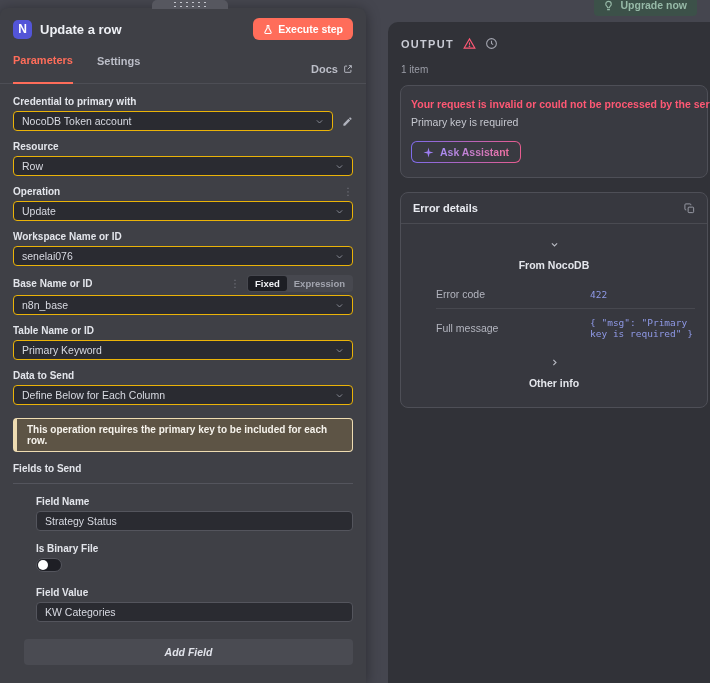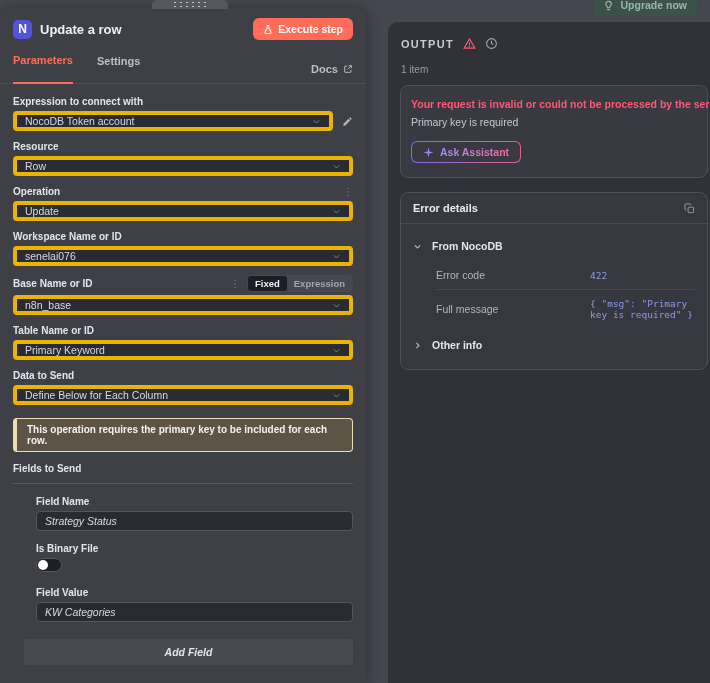--- a/index.html
+++ b/index.html
@@ -51,39 +51,39 @@
   .panel-content { padding:11px 13px 0; }
   .param { margin-bottom:9px; }
   .label-row { display:flex; align-items:center; justify-content:space-between; margin-bottom:3px; min-height:13px; }
   .plabel { font-size:10px; font-weight:700; color:#e3e5eb; line-height:13px; }
   .label-extras { display:flex; align-items:center; gap:7px; }
   .kebab { color:#75767f; font-size:10px; line-height:10px; }
   .seg { display:flex; background:#47484f; border-radius:4px; padding:1px; font-size:9.5px; font-weight:700; }
   .seg .on  { background:#1d1e24; color:#f1f2f6; border-radius:3px; padding:2px 7px; cursor:pointer; }
   .seg .off { color:#a2a4ae; padding:2px 7px; cursor:pointer; }
   .select {
-    height:20px; background:#2a2b31; border:4px solid #eab308; border-radius:4px;
+    height:20px; background:#2a2b31; border:1px solid #eab308; border-radius:4px;
     display:flex; align-items:center; justify-content:space-between;
     padding:0 8px; font-size:10.5px; color:#d8dae2; cursor:pointer;
   }
   .select .chev { color:#8b8d97; display:flex; }
   .cred-row { display:flex; align-items:center; gap:9px; }
   .cred-row .select { flex:1; }
   .pencil { color:#b0b2bc; display:flex; cursor:pointer; }
   .notice {
     margin:13px 0 6px; background:#5d5445; border:1px solid #eedcb2; border-left:4px solid #eedcb2;
     border-radius:4px; padding:5px 10px; font-size:10px; font-weight:700; color:#f6f3ec;
   }
   .section-line { border:none; border-top:1px solid #54555d; margin:7px 0 11px; }
   .collection { margin-left:11px; }
   .collection-inner { margin-left:12px; }
   .fgroup { margin-bottom:11px; }
   .text-input {
     width:100%; height:20px; background:#2a2b31; border:1px solid #54555d; border-radius:4px;
-    color:#d8dae2; font-size:10.5px; padding:0 8px; font-family:inherit; outline:none;font-style:italic;
+    color:#d8dae2; font-size:10.5px; padding:0 8px; font-family:inherit; outline:none;
   }
   .toggle { width:26px; height:14px; background:#1e1f25; border:1px solid #54555d; border-radius:8px; position:relative; cursor:pointer; margin-top:2px; }
   .toggle .knob { position:absolute; left:1px; top:1px; width:10px; height:10px; border-radius:50%; background:#fff; }
   .binary-group { margin-bottom:14px; }
   .add-field-btn {
     display:block; width:100%; margin-top:17px; background:#4a4b52; border:none; border-radius:4px;
     color:#e1e3ea; font-size:10.5px; font-weight:700; padding:7px 0; font-family:inherit; cursor:pointer;font-style:italic;
   }
   
   .output-panel {
@@ -107,21 +107,21 @@
   .ask-label { font-size:10.5px; font-weight:700;
     background:linear-gradient(90deg,#a78df5 0%,#a98df5 0%,#ee6fa0 100%);
     background:linear-gradient(90deg,#a98df5,#ee6fa0);
     -webkit-background-clip:text; background-clip:text; color:transparent; }
   .sparkle { color:#9d7ef2; display:flex; }
   .details-box { margin:14px 12px 0; background:#37383f; border:1px solid #4e4f57; border-radius:8px; }
   .details-header { display:flex; justify-content:space-between; align-items:center; padding:9px 12px; border-bottom:1px solid #4a4b52; }
   .details-title { font-size:11px; font-weight:700; color:#e9ebf1; }
   .copy-icon { color:#a0a2ac; display:flex; cursor:pointer; }
   .details-body { padding:11px 12px 13px; }
-  .acc-row { display:flex; align-items:center; gap:10px; font-size:10.5px; font-weight:700; color:#e4e6ec; padding:5px 0; cursor:pointer; }
+  .acc-row { display:flex; align-items:center; gap:10px; font-size:10.5px; font-weight:700; color:#e4e6ec; padding:5px 0; cursor:pointer;flex-direction:column; }
   .acc-chev { color:#b7b9c2; display:flex; }
   .kv { margin-left:23px; margin-top:4px; margin-bottom:6px; }
   .kv-row { display:flex; align-items:center; padding:8px 0;gap:42px; }
   .kv-row + .kv-row { border-top:1px solid #47484f; }
   .kv-label { width:112px; flex:none; color:#b3b5bf; font-size:10.5px; }
   .kv-value { font-family:"DejaVu Sans Mono", monospace; font-size:9.5px; color:#8f99e6; }
   .other-info { }
 </style>
 </head>
 <body>
@@ -177,21 +177,21 @@
             <path d="M14 4h6v6M20 4l-9 9M10 5H5a1 1 0 0 0-1 1v13a1 1 0 0 0 1 1h13a1 1 0 0 0 1-1v-5"></path>
           </svg>
       </span>
     </span>
   </div>
 
   <div class="panel-content">
 
     <div class="param">
       <div class="label-row">
-          <span class="plabel">Expression to connect with</span>
+          <span class="plabel">Credential to primary with</span>
         </div>
       <div class="cred-row">
         <div class="select">
           <span>NocoDB Token account</span>
           <span class="chev">
               <svg width="9" height="9" viewBox="0 0 24 24" fill="none" stroke="currentColor" stroke-width="2.5">
                 <polyline points="5 9 12 16 19 9"></polyline>
               </svg>
             </span>
         </div>

